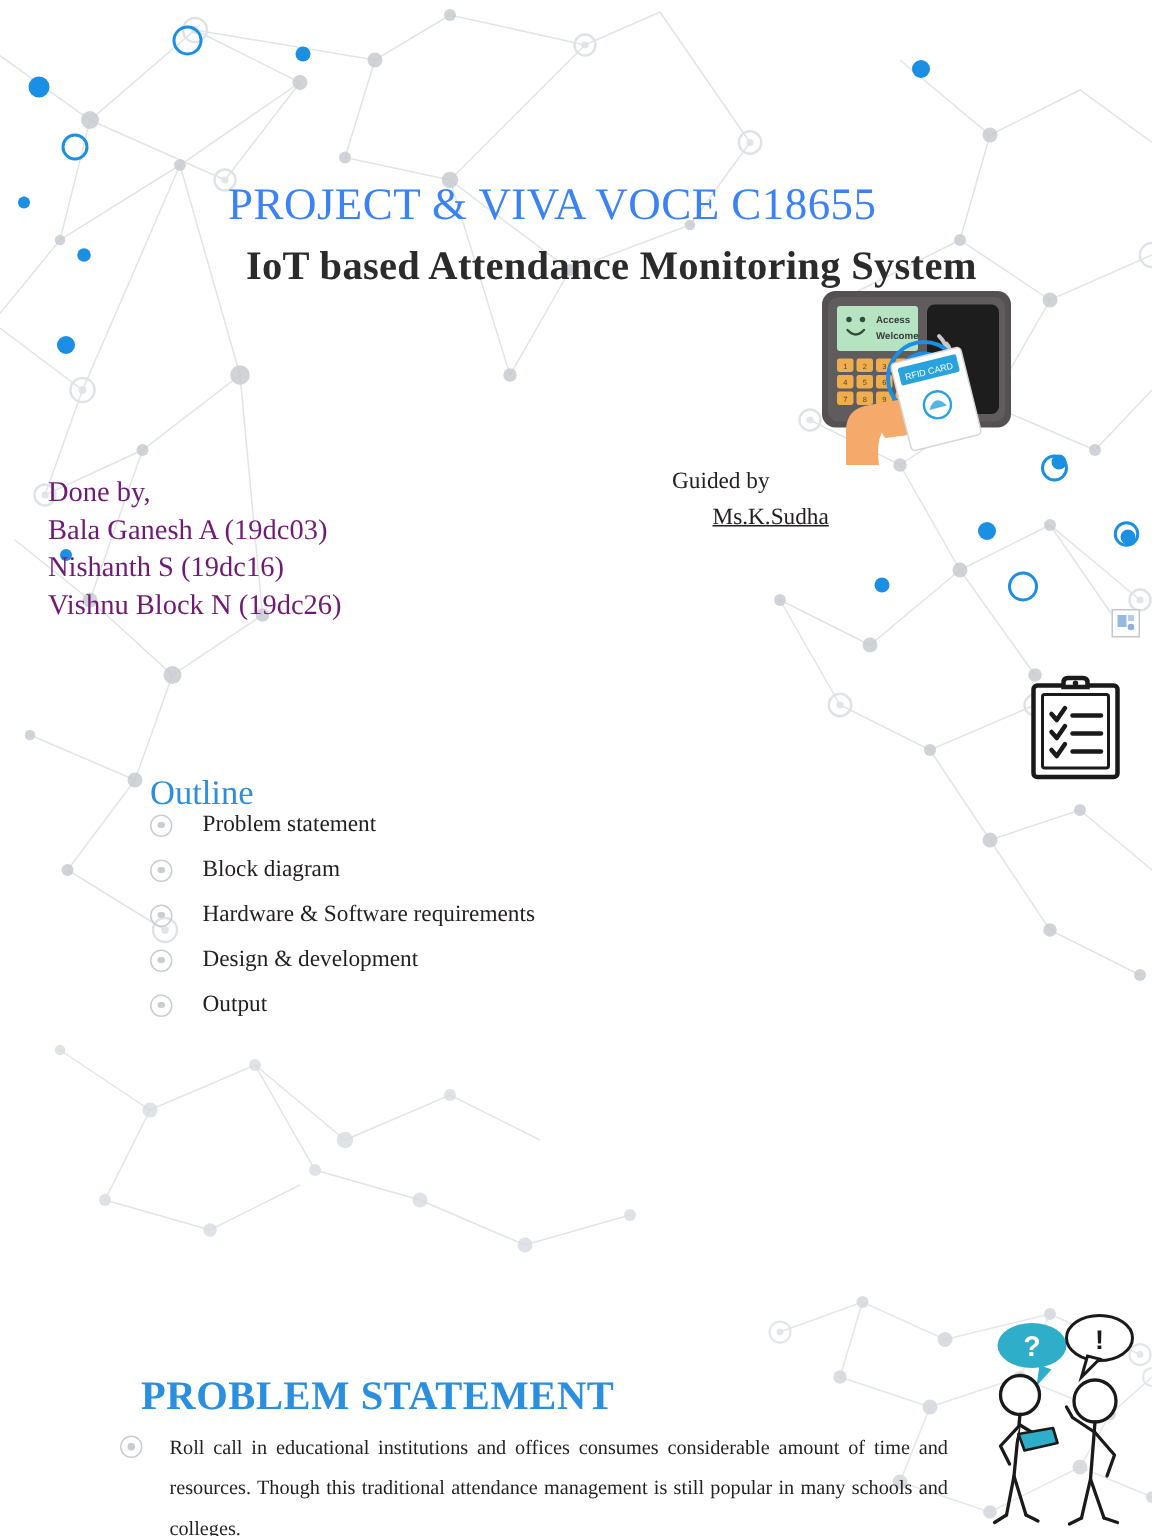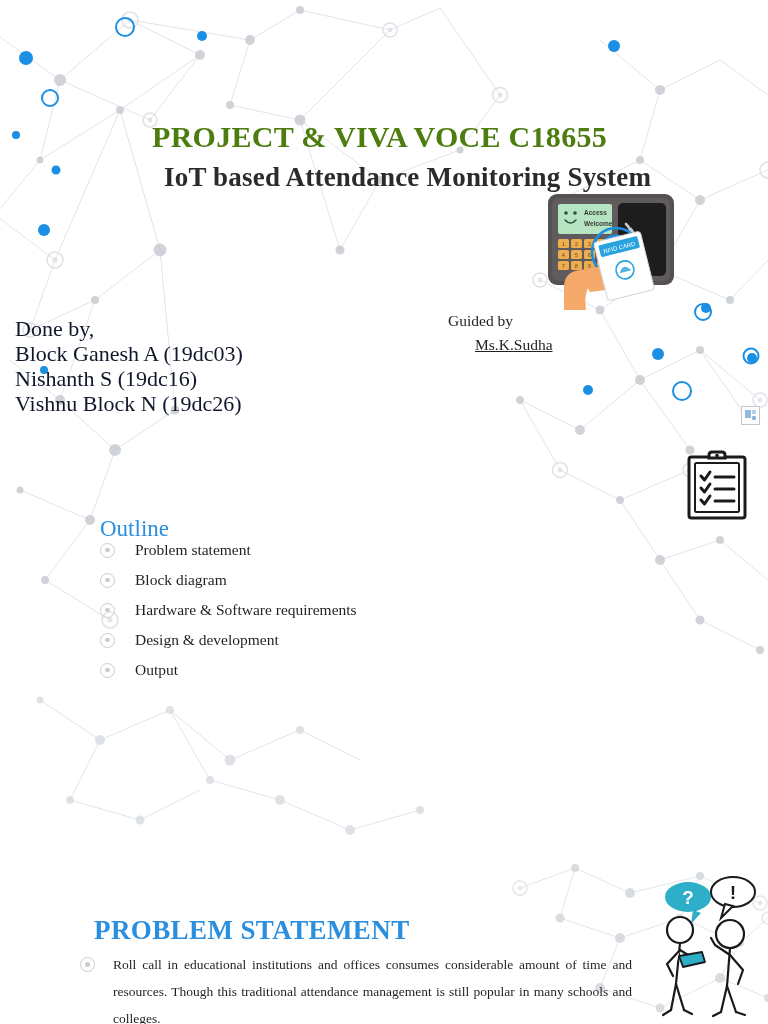--- a/index.html
+++ b/index.html
@@ -50,45 +50,45 @@
     top: 0;
     pointer-events: none;
   }
 
   
   .title-main {
     position: absolute;
     left: 152px;
     top: 100px;
     font-size: 30px;
-    font-weight: bold;
-    color: #4d7c0f;
+    font-weight: normal;
+    color: #3b82f6;
     letter-spacing: 0.3px;
     white-space: nowrap;
   }
   .title-sub {
     position: absolute;
     left: 152px;
     top: 140px;
     font-size: 27px;
     font-weight: bold;
     color: #2b2b2b;
     letter-spacing: 0.2px;
     white-space: nowrap;
     margin-left: 12px;
   }
 
   
   .doneby {
     position: absolute;
-    left: 15px;
+    left: 32px;
     top: 316px;
-    font-size: 22px;
+    font-size: 19px;
     line-height: 25px;
-    color: #0f172a;
+    color: #701a75;
     white-space: nowrap;
   }
   .doneby div { white-space: nowrap; }
 
   
   .guided {
     position: absolute;
     left: 448px;
     top: 309px;
     font-size: 15.5px;
@@ -357,21 +357,21 @@
           <circle cx="751" cy="356" r="7.5"></circle>
         <circle cx="682" cy="391" r="9"></circle>
       </g>
     </svg>
 
     <h1 class="title-main">PROJECT &amp; VIVA VOCE C18655</h1>
     <h2 class="title-sub">IoT based Attendance Monitoring System</h2>
 
     <div class="doneby">
       <div>Done by,</div>
-      <div>Block Ganesh A (19dc03)</div>
+      <div>Bala Ganesh A (19dc03)</div>
       <div>Nishanth S (19dc16)</div>
       <div>Vishnu Block N (19dc26)</div>
     </div>
 
     <div class="guided">
       <div>Guided by</div>
       <div class="g-name">Ms.K.Sudha</div>
     </div>
 
     <svg class="device" width="130" height="95" viewBox="0 0 130 95">

